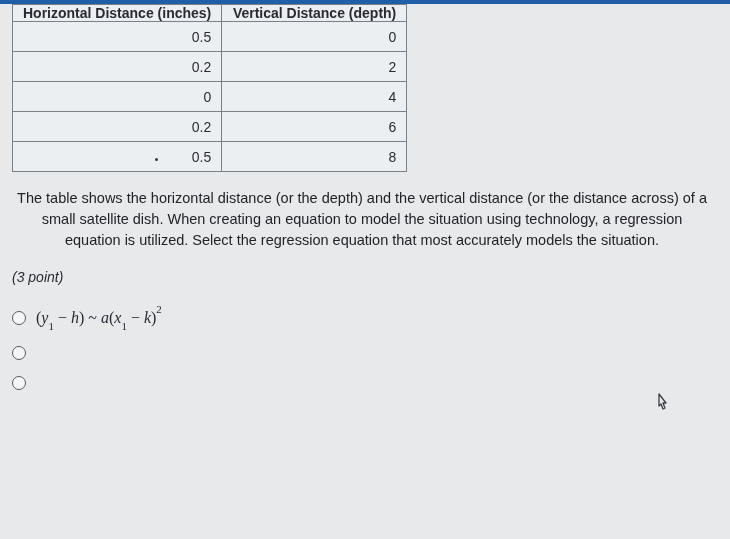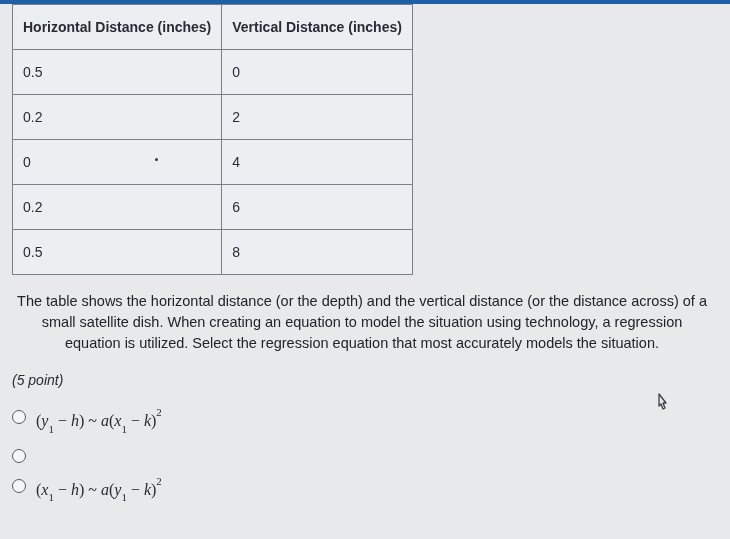--- a/index.html
+++ b/index.html
@@ -21,22 +21,22 @@
     .content {
       padding: 0 12px 12px 12px;
     }
     table {
       border-collapse: collapse;
       background: #eceff2;
       margin-top: 0;
     }
     th, td {
       border: 1px solid #7a8088;
-      padding: 14px 10px;
-      text-align: left;
+      padding: 0 10px;
+      text-align: right;
       font-weight: normal;
       color: #2a2a35;
       vertical-align: middle;
     }
     th {
       font-weight: bold;
       background: #eceff2;
       font-size: 14px;
       white-space: nowrap;
     }
@@ -54,21 +54,21 @@
     .points {
       margin-top: 18px;
       font-style: italic;
       font-size: 14px;
     }
     .options {
       margin-top: 14px;
     }
     .option {
       display: flex;
-      align-items: flex-start;
+      align-items: center;
       gap: 10px;
       padding: 8px 0;
     }
     .radio {
       width: 14px;
       height: 14px;
       border: 1.5px solid #555b63;
       border-radius: 50%;
       background: #f5f6f7;
       flex-shrink: 0;
@@ -104,21 +104,21 @@
 <body>
 
 <div class="topbar"></div>
 
 <div class="content">
 
   <table>
     <thead>
       <tr>
         <th class="col1">Horizontal Distance (inches)</th>
-        <th class="col2">Vertical Distance (inches)</th>
+        <th class="col2">Vertical Distance (depth)</th>
       </tr>
     </thead>
     <tbody>
       <tr>
         <td>0.5</td>
         <td>0</td>
       </tr>
       <tr>
         <td>0.2</td>
         <td>2</td>
@@ -133,33 +133,32 @@
       </tr>
       <tr>
         <td>0.5</td>
         <td>8</td>
       </tr>
     </tbody>
   </table>
 
   <p class="prompt">The table shows the horizontal distance (or the depth) and the vertical distance (or the distance across) of a small satellite dish. When creating an equation to model the situation using technology, a regression equation is utilized. Select the regression equation that most accurately models the situation.</p>
 
-  <p class="points">(5 point)</p>
+  <p class="points">(3 point)</p>
 
   <div class="options">
     <div class="option">
       <span class="radio"></span>
       <span class="formula">(<i>y</i><sub>1</sub> − <i>h</i>) ~ <i>a</i>(<i>x</i><sub>1</sub> − <i>k</i>)<sup>2</sup></span>
     </div>
     <div class="option">
       <span class="radio"></span>
     </div>
     <div class="option">
       <span class="radio"></span>
-      <span class="formula">(<i>x</i><sub>1</sub> − <i>h</i>) ~ <i>a</i>(<i>y</i><sub>1</sub> − <i>k</i>)<sup>2</sup></span>
     </div>
   </div>
 
 </div>
 
 <div class="dot"></div>
 
 <div class="cursor">
   <svg width="20" height="22" viewBox="0 0 20 22">
     <path d="M7 2 L7 14 L9 12 L11 17 L13 16 L11 11 L14 11 Z" fill="none" stroke="#3a3f46" stroke-width="1.3" stroke-linejoin="round"></path>

